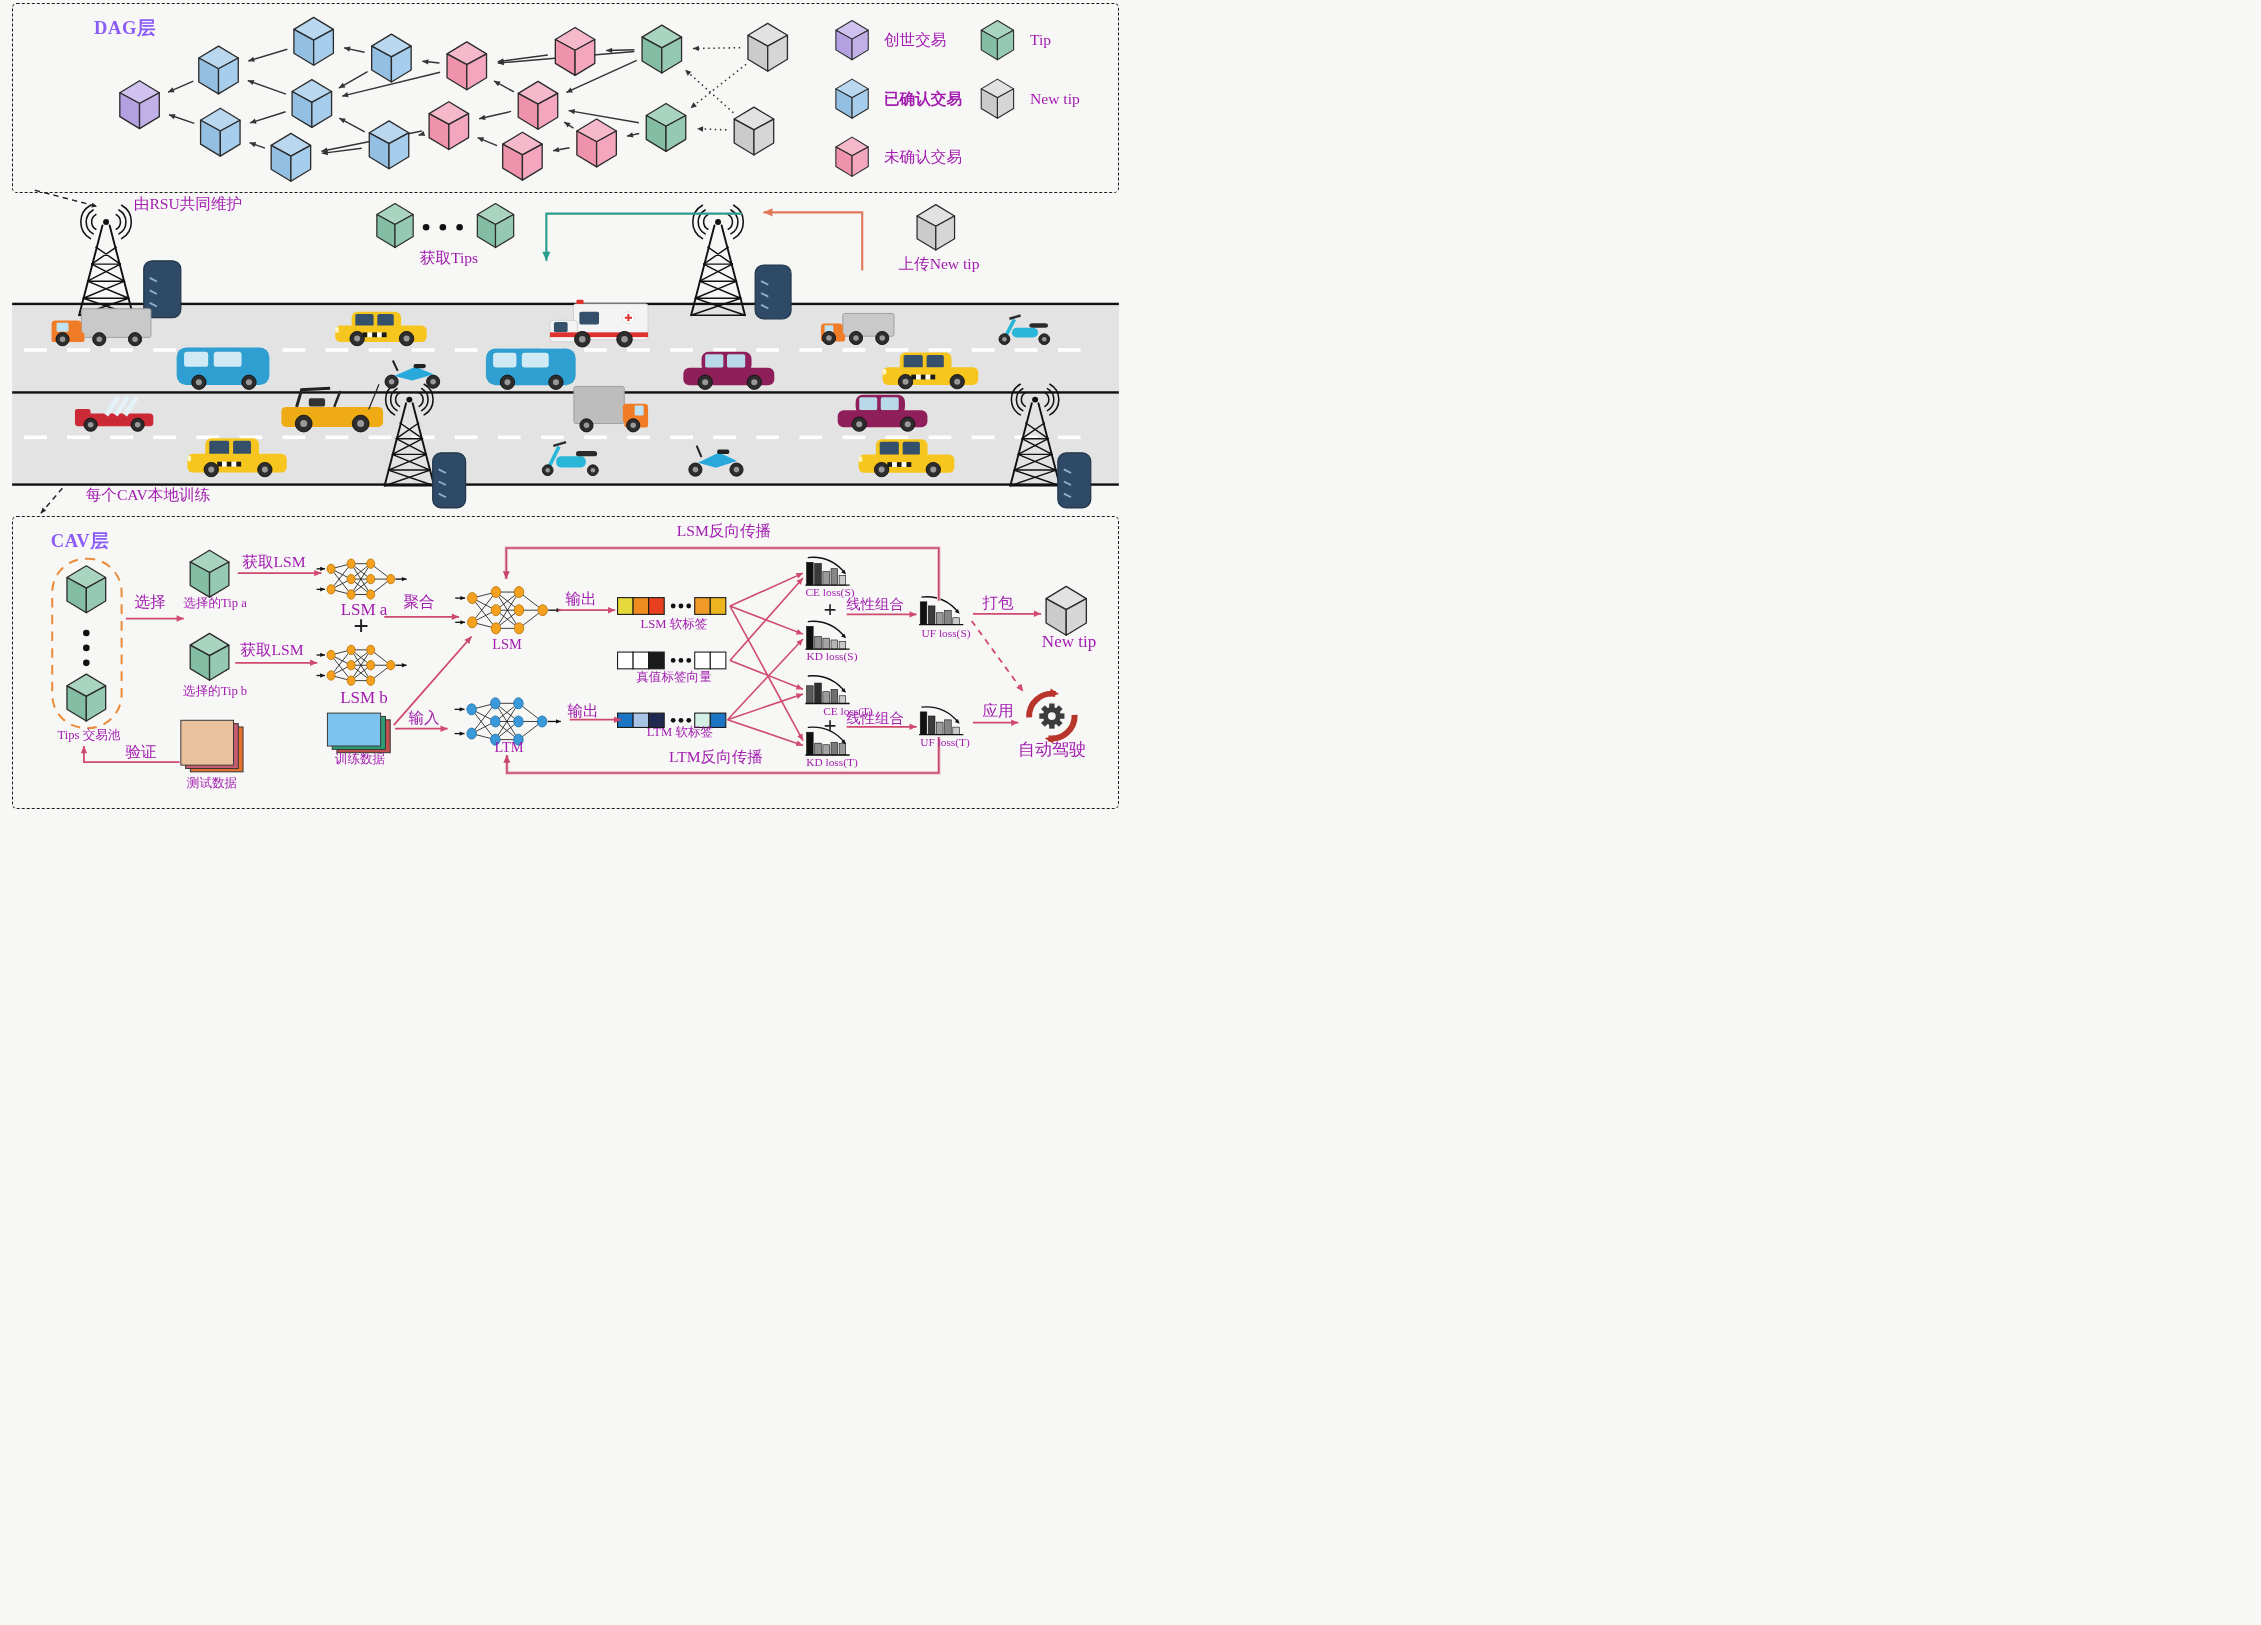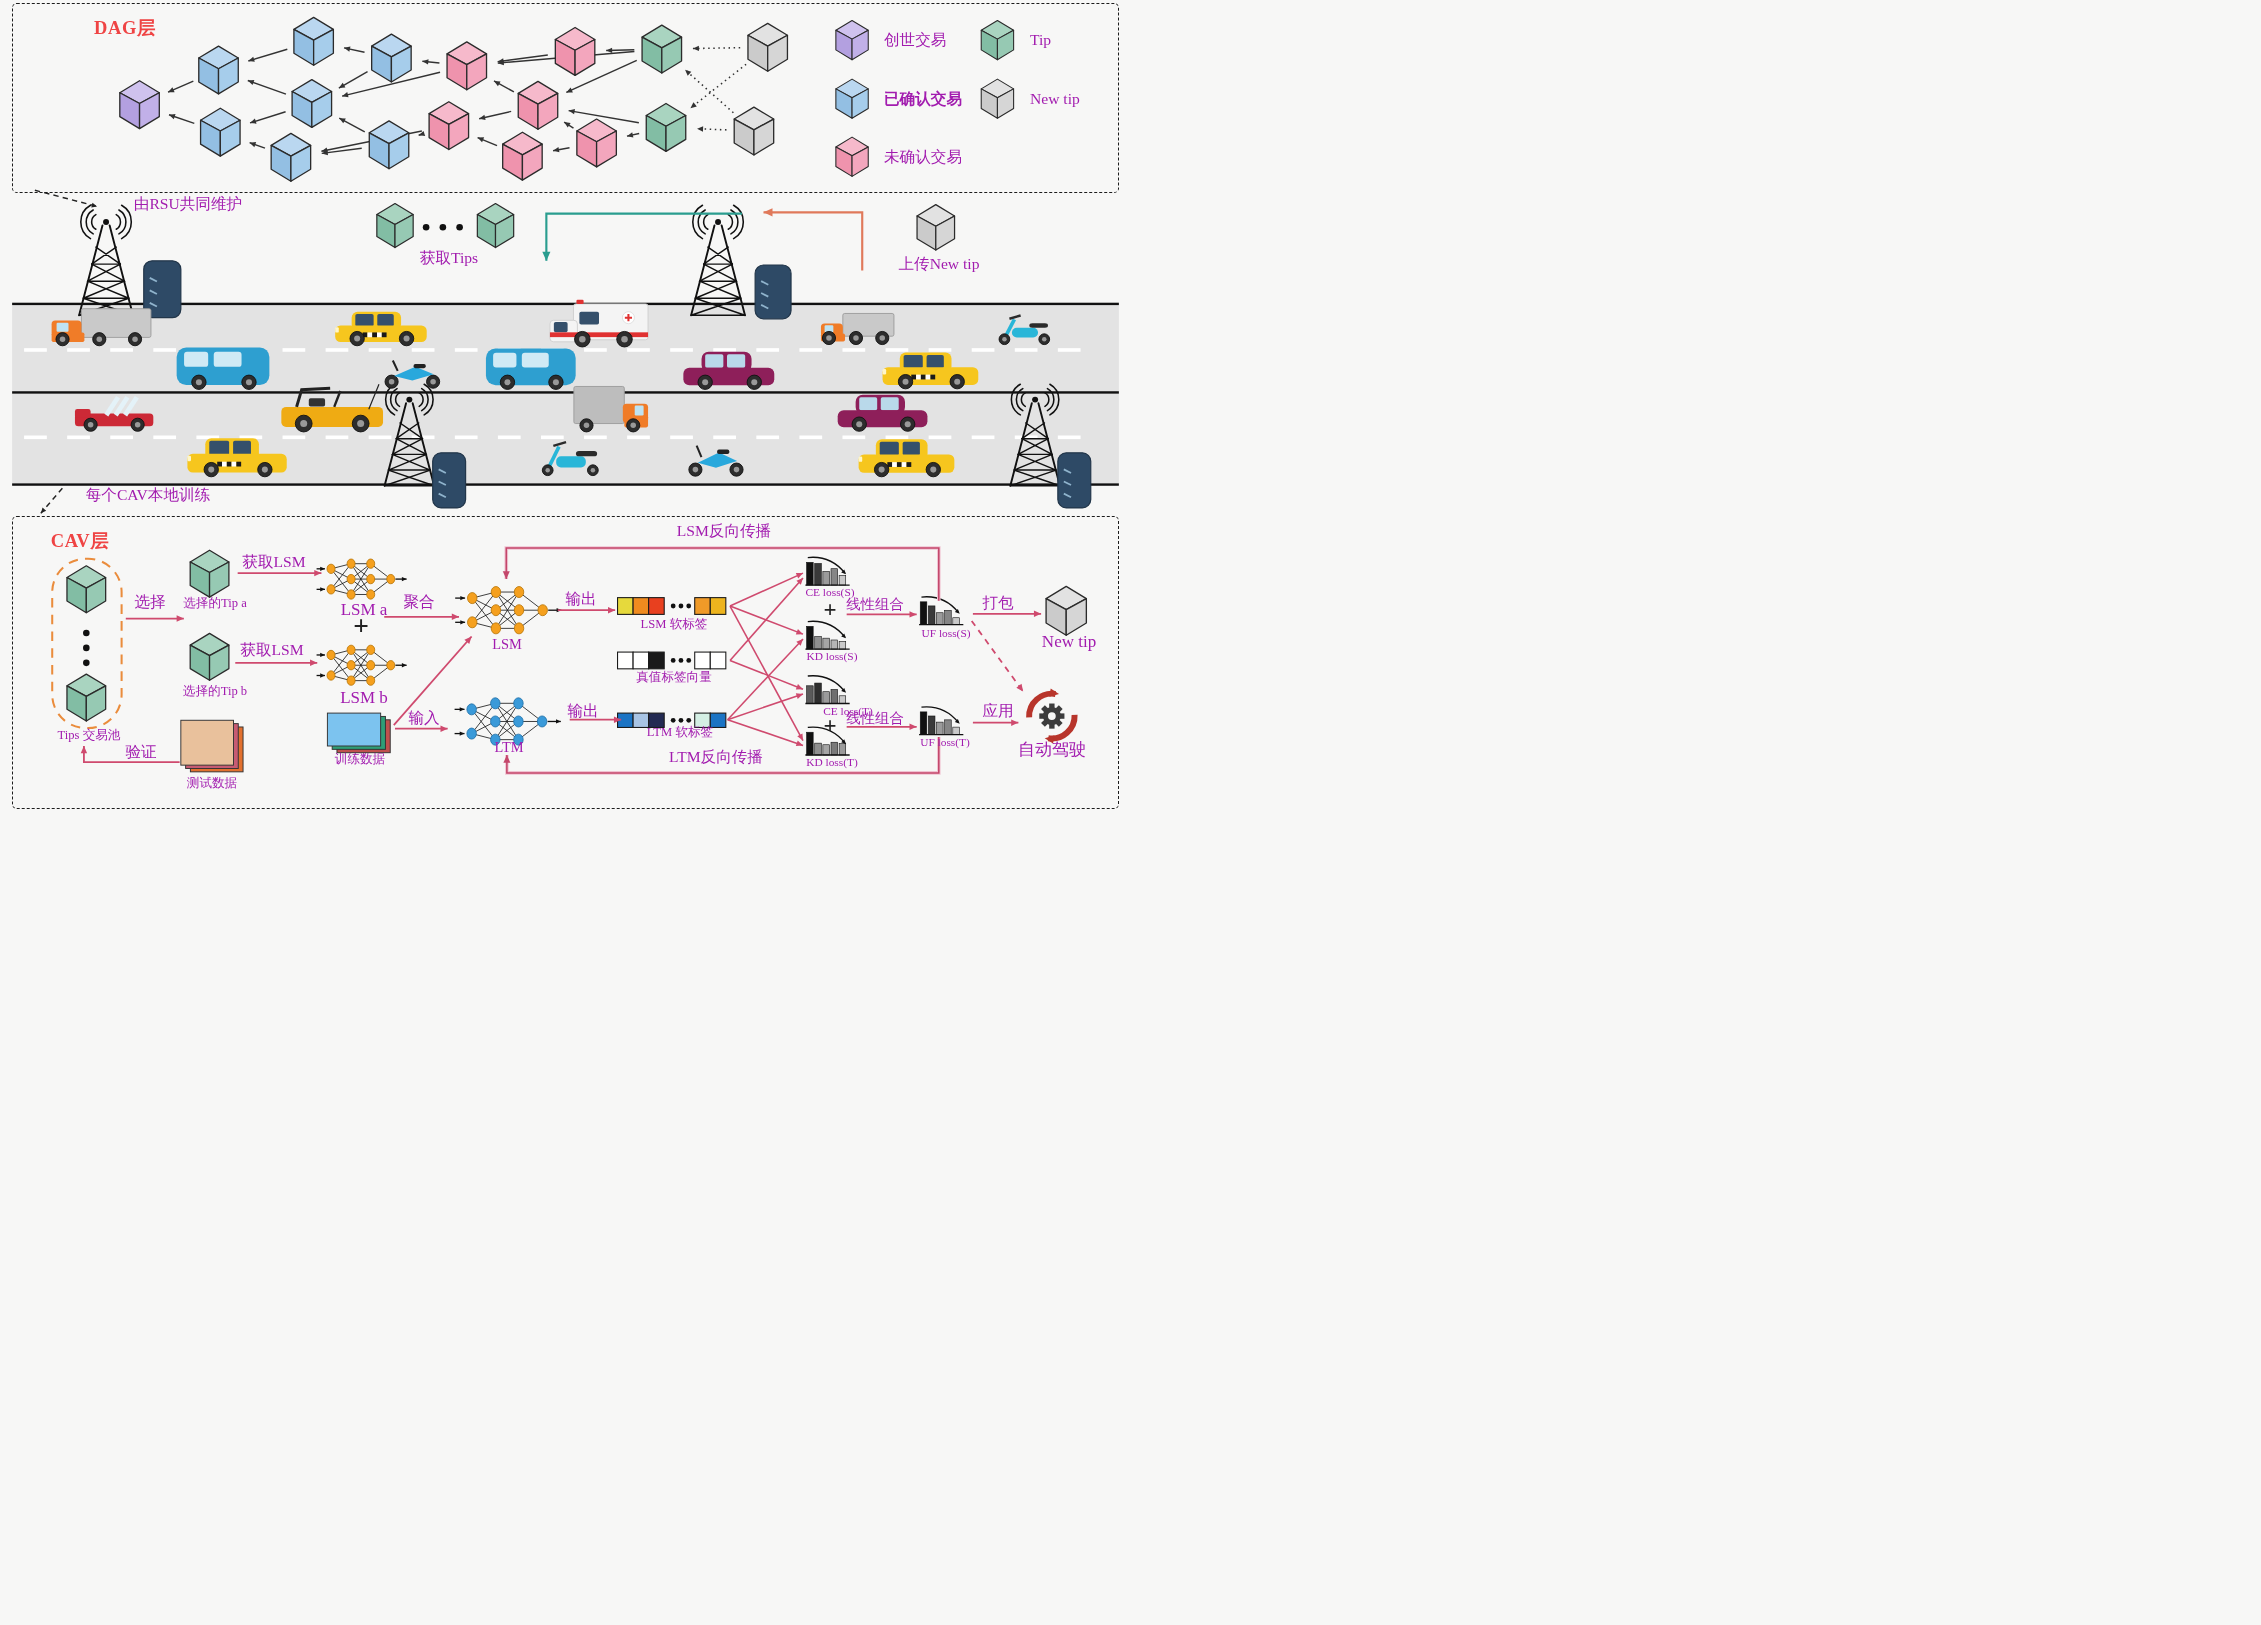--- a/index.html
+++ b/index.html
@@ -4,21 +4,21 @@
 <style>
   html,body{margin:0;padding:0;background:#f7f7f6;}
   #page{position:relative;width:1131px;height:813px;background:#f7f7f6;overflow:hidden;
         font-family:"Liberation Serif","DejaVu Serif",serif;}
   #scene{position:absolute;left:0;top:0;width:1131px;height:813px;}
   .panel{position:absolute;border:1.8px dashed #1c1c1c;border-radius:4.8px;box-sizing:border-box;}
   #dag-panel{left:12px;top:3px;width:1107px;height:190px;}
   #cav-panel{left:12px;top:516px;width:1107px;height:293px;}
   .lbl{position:absolute;transform:translate(-50%,-50%);white-space:nowrap;color:#a21caf;
        text-align:center;line-height:1.1;}
-  .title{color:#ef4444;font-weight:bold;font-size:18.5px;letter-spacing:0.6px;}
+  .title{color:#8b5cf6;font-weight:bold;font-size:18.5px;letter-spacing:0.6px;}
   .s26{font-size:15.6px;}
   .s24{font-size:14.4px;}
   .s22{font-size:17px;}
   .s21{font-size:12.6px;}
   .s19{font-size:11.4px;}
   .plus{font-size:27.5px;font-weight:bold;color:#222;}
   .plus2{font-size:23px;font-weight:bold;color:#222;}
 </style>
 </head>
 <body>

